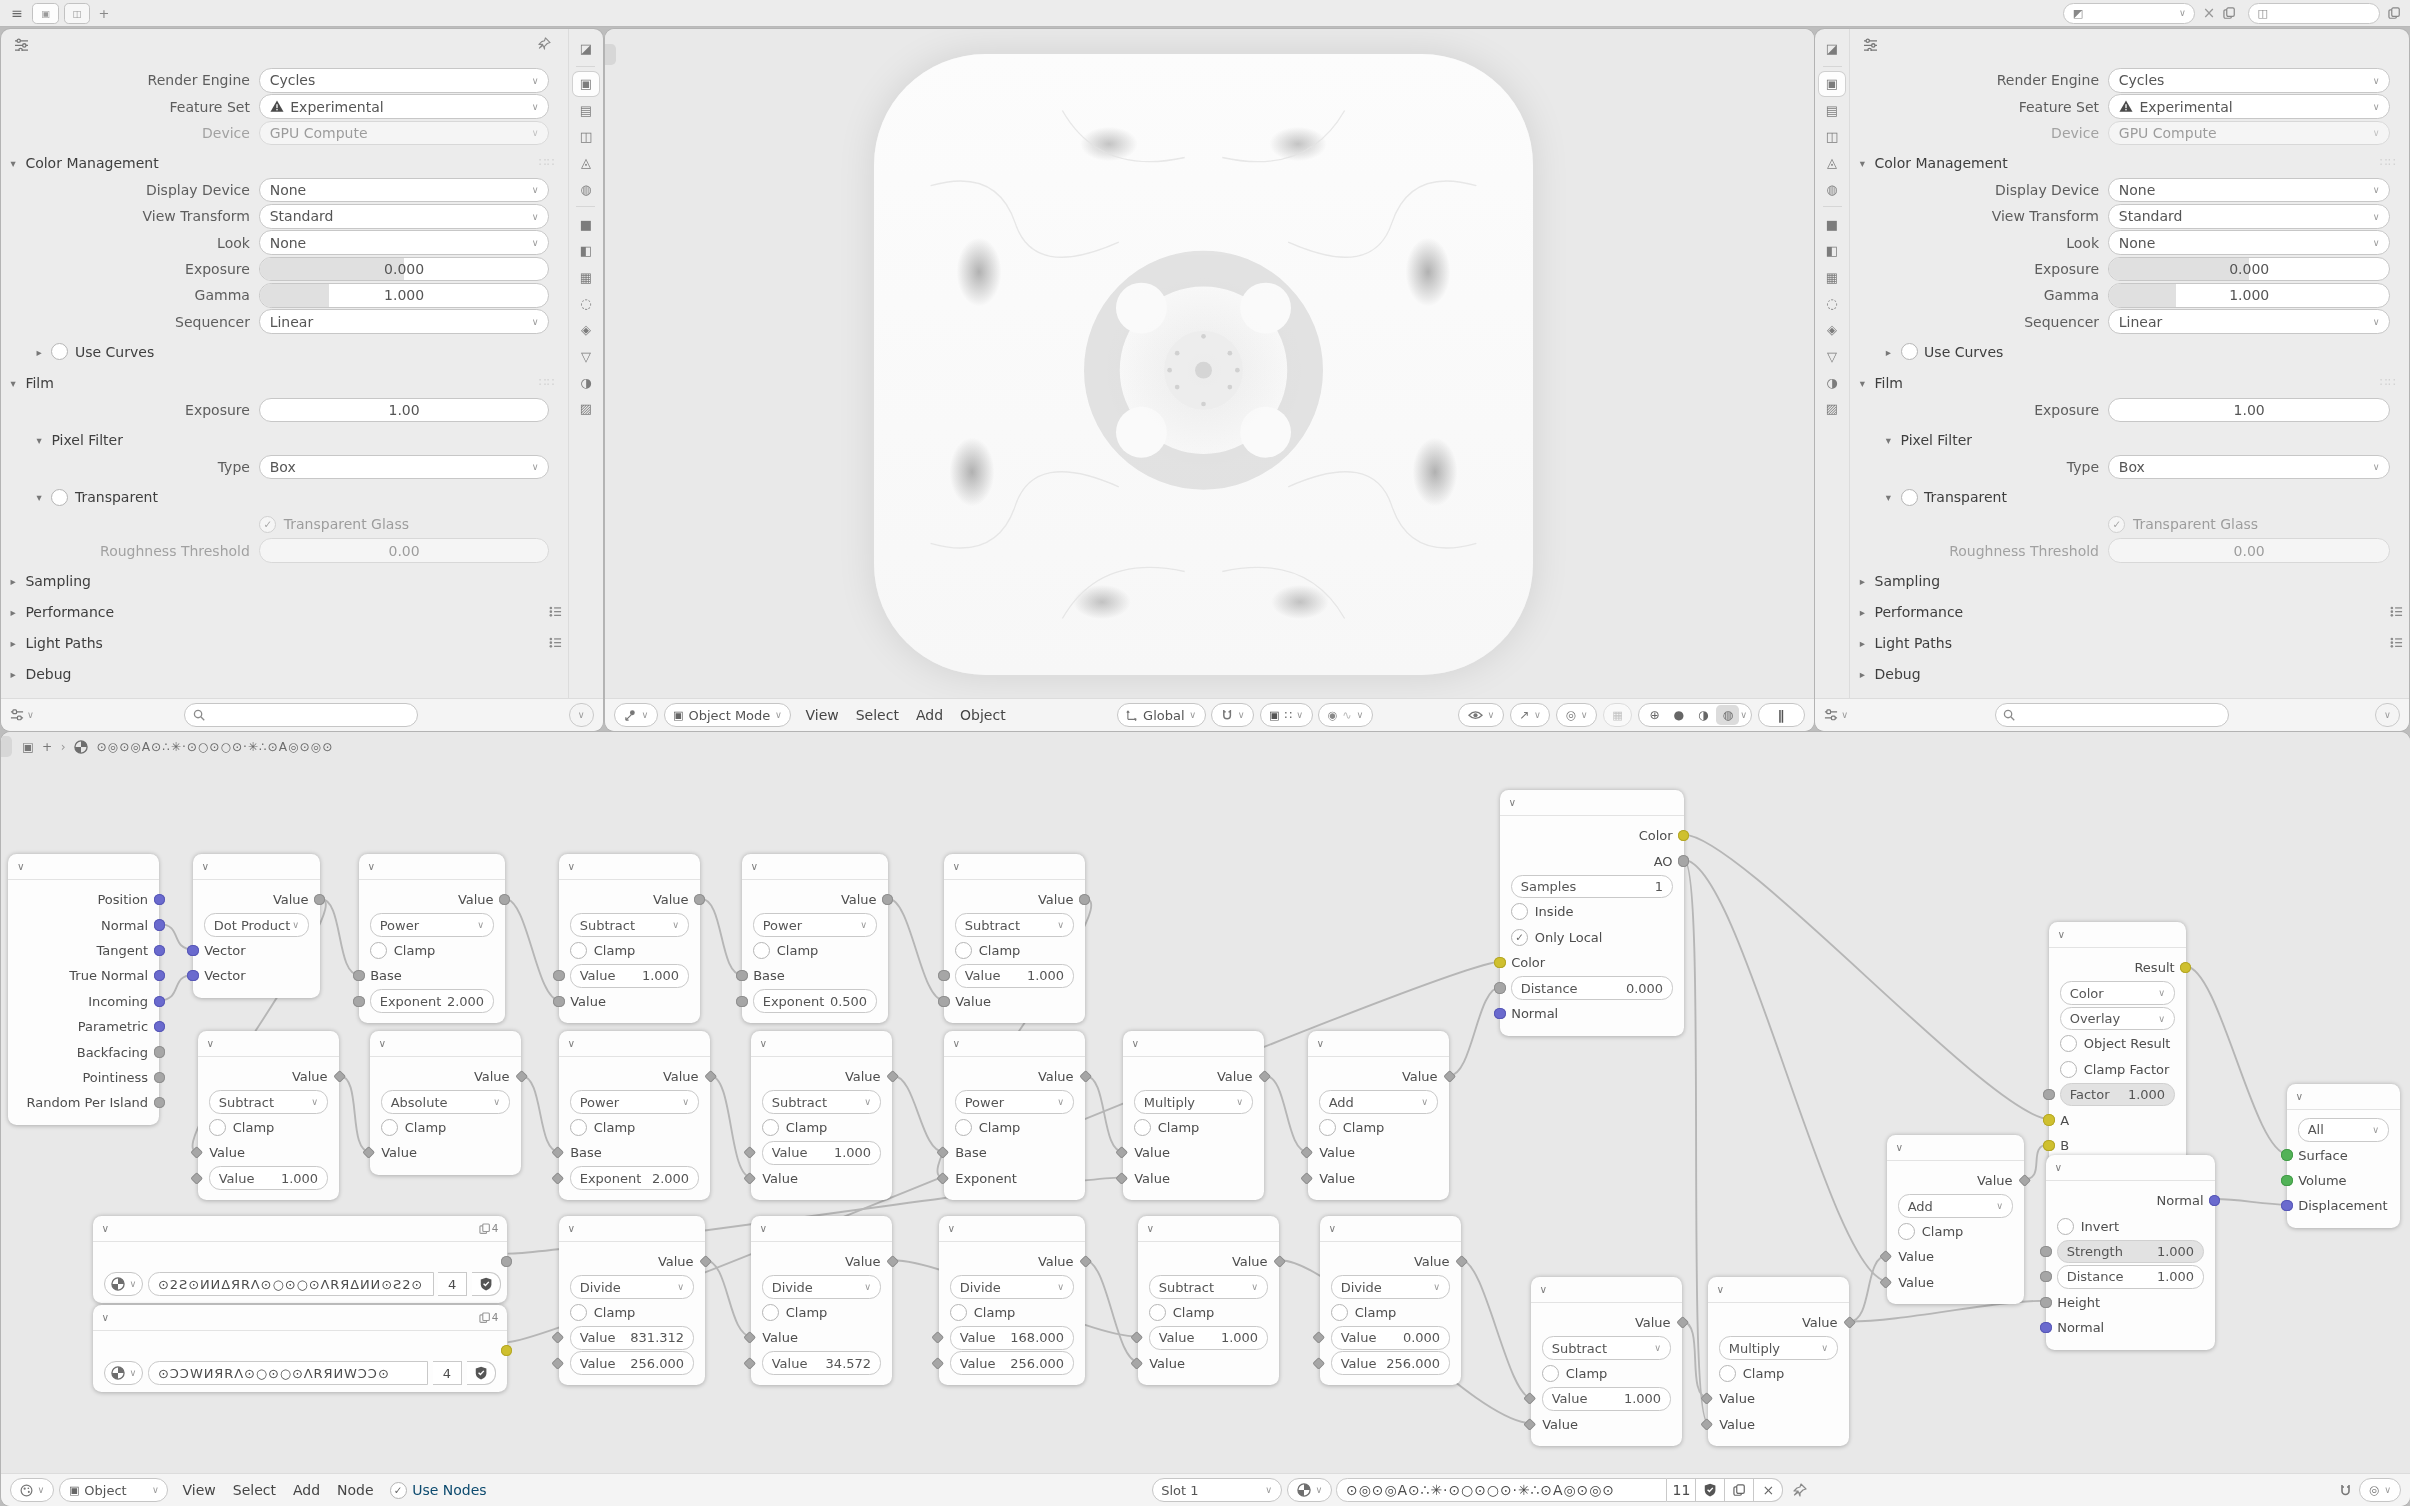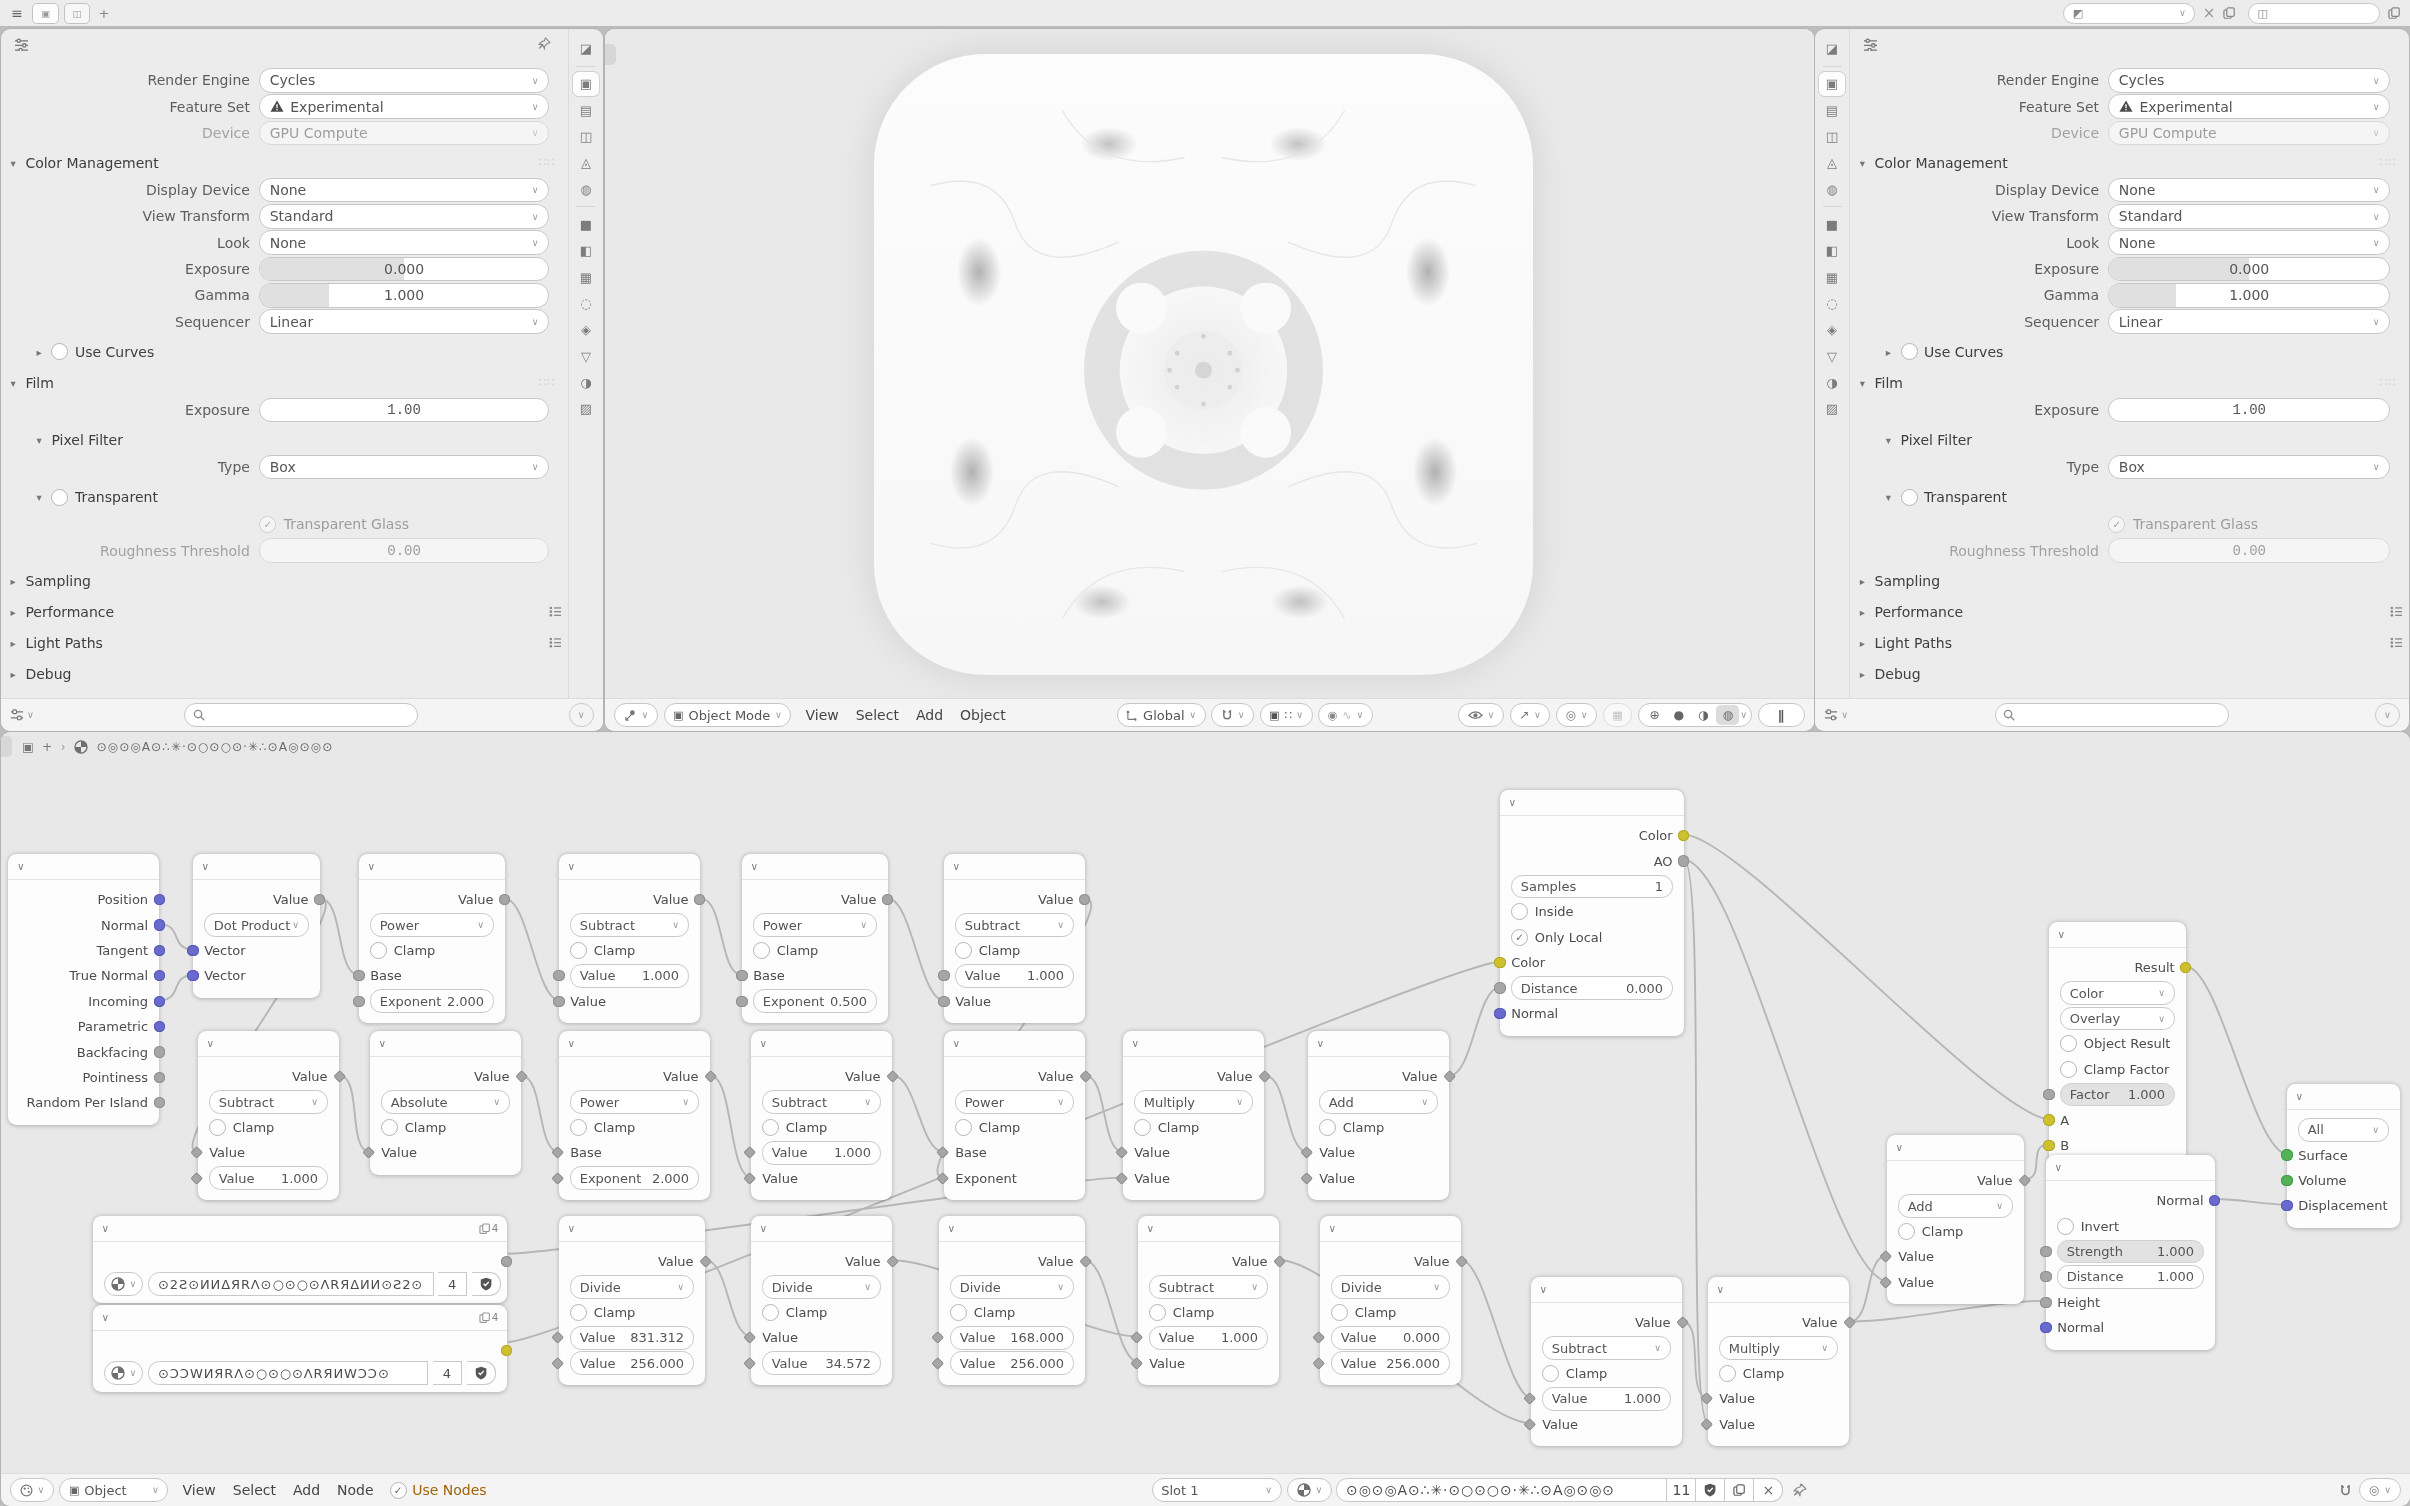--- a/index.html
+++ b/index.html
@@ -14,21 +14,21 @@
   #topbar{position:absolute;left:0;top:0;width:2411px;height:27px;background:#ececec;display:flex;align-items:center;padding:0 11.3px;box-sizing:border-box;border-bottom:0.9px solid #b9b9b9;}
   .ws-tab{width:24.5px;height:19px;border:0.9px solid #c2c2c2;border-radius:4.7px;background:#f7f7f7;margin-right:4.7px;display:flex;align-items:center;justify-content:center;font-size:9.4px;color:#999;}
   .ws-tab.active{background:#fdfdfd;}
   
   .props-body{position:absolute;top:0;bottom:32px;overflow:hidden;font-size:14px;}
   .prow{display:flex;align-items:center;height:23.5px;margin:2.8px 0;padding-left:37px;}
   .plabel{width:212px;text-align:right;padding-right:9.4px;color:#5d5d5d;flex:none;}
   .pwidget{flex:1;margin-right:19px;position:relative;display:flex;align-items:center;}
   .wsel,.wnum{flex:1;height:22.6px;border:0.9px solid #c7c7c7;border-radius:12.2px;background:#fff;display:flex;align-items:center;padding:0 9.4px;color:#555;position:relative;}
   .wsel .val{flex:1;text-align:left;}
-  .wnum{justify-content:center;font-family:Liberation Mono, monospace;}
+  .wnum{justify-content:center;}
   .wslider{flex:1;height:22.6px;border:0.9px solid #c7c7c7;border-radius:12.2px;background:#fff;position:relative;overflow:hidden;display:flex;align-items:center;justify-content:center;color:#555;}
   .wslider .fill{position:absolute;left:0;top:0;bottom:0;background:#e0e0e0;}
   .wslider .sval{position:relative;}
   .disab{opacity:.52;}
   .psection{display:flex;align-items:center;height:25.4px;margin:5.6px 0 1.9px 0;color:#3e3e3e;font-size:14px;}
   .psection .arr{width:24.5px;text-align:center;color:#777;font-size:10.4px;flex:none;}
   .psection .grip{margin-left:auto;margin-right:13px;color:#cfcfcf;font-size:11.3px;letter-spacing:0.9px;}
   .psection .listic{margin-left:auto;margin-right:5.6px;}
   .ccheck{width:15px;height:15px;border:0.9px solid #b5b5b5;border-radius:50%;background:#fff;display:inline-flex;align-items:center;justify-content:center;font-size:10.4px;color:#666;flex:none;}
   .tabstrip{position:absolute;top:0;bottom:32px;width:35px;display:flex;flex-direction:column;align-items:center;padding-top:7.5px;gap:2.8px;box-sizing:border-box;}
@@ -1724,21 +1724,21 @@
         <span class="chev">∨</span>
       </span>
     <span class="ne-menus" style="display:flex;margin-left:5.6px;">
         <span class="menu-item">View</span>
         <span class="menu-item">Select</span>
         <span class="menu-item">Add</span>
         <span class="menu-item">Node</span>
       </span>
     <span class="nchk" style="margin-left:7.5px;display:inline-flex;align-items:center;gap:5.6px;">
         <span class="ccheck">✓</span>
-        <span style="color:#a16207;">Use Nodes</span>
+        <span style="color:#0c4a6e;">Use Nodes</span>
       </span>
     <span style="flex:1.25"></span>
     <span class="pill" style="width:111px;">
         <span>Slot 1</span>
         <span style="flex:1"></span>
         <span class="chev">∨</span>
       </span>
     <span class="pill" style="margin-left:5.6px;">
         <svg class="mini" width="14" height="14" viewBox="0 0 15 15">
           <circle cx="7.5" cy="7.5" r="6.5" fill="none" stroke="#6e6e6e" stroke-width="1.4"></circle>

